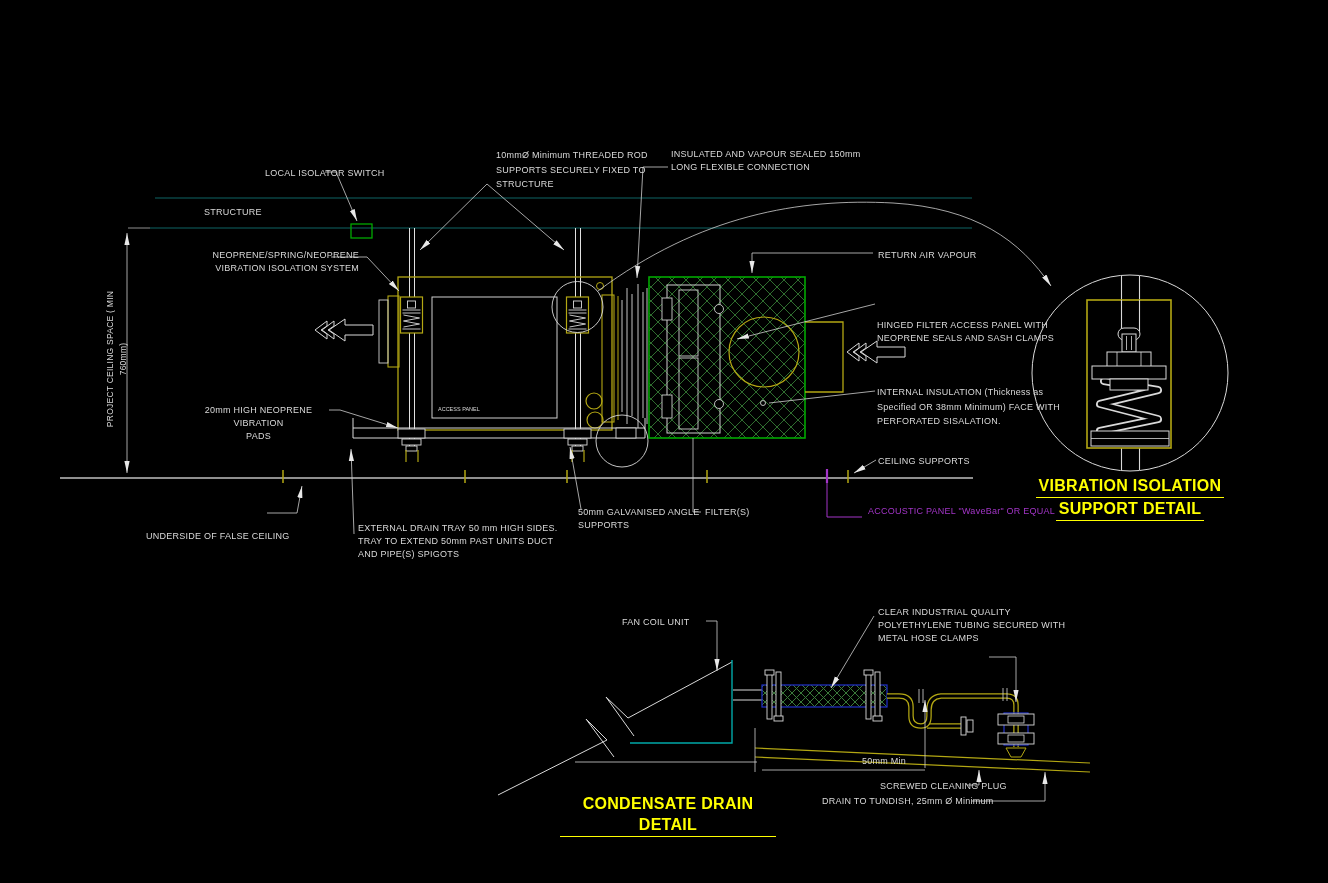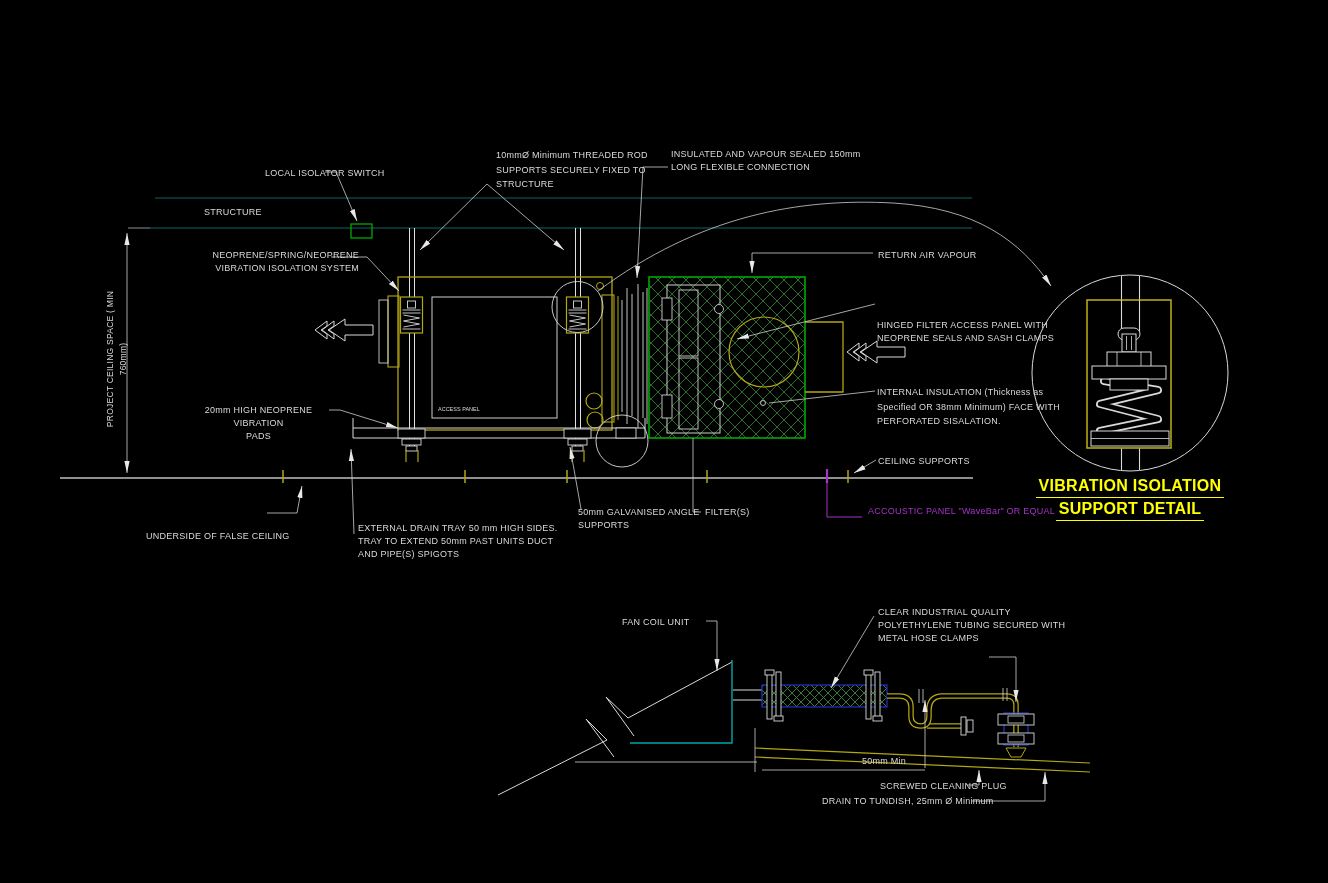--- a/index.html
+++ b/index.html
@@ -301,14 +301,17 @@
 </div>
 
 <div class="lbl" style="left:622px;top:616px;">FAN COIL UNIT</div>
 <div class="lbl" style="left:878px;top:606px;">CLEAR INDUSTRIAL QUALITY
 POLYETHYLENE TUBING SECURED WITH
 METAL HOSE CLAMPS</div>
 <div class="lbl" style="left:862px;top:755px;">50mm Min</div>
 <div class="lbl" style="left:864px;top:780px;margin-left:16px;">SCREWED CLEANING PLUG</div>
 <div class="lbl" style="left:822px;top:795px;">DRAIN TO TUNDISH, 25mm Ø Minimum</div>
 
-
+<div class="title" style="position:absolute;left:560px;top:793px;width:216px;">
+  <span>CONDENSATE DRAIN DETAIL</span>
 </div>
 
+</div>
+
 </body></html>

